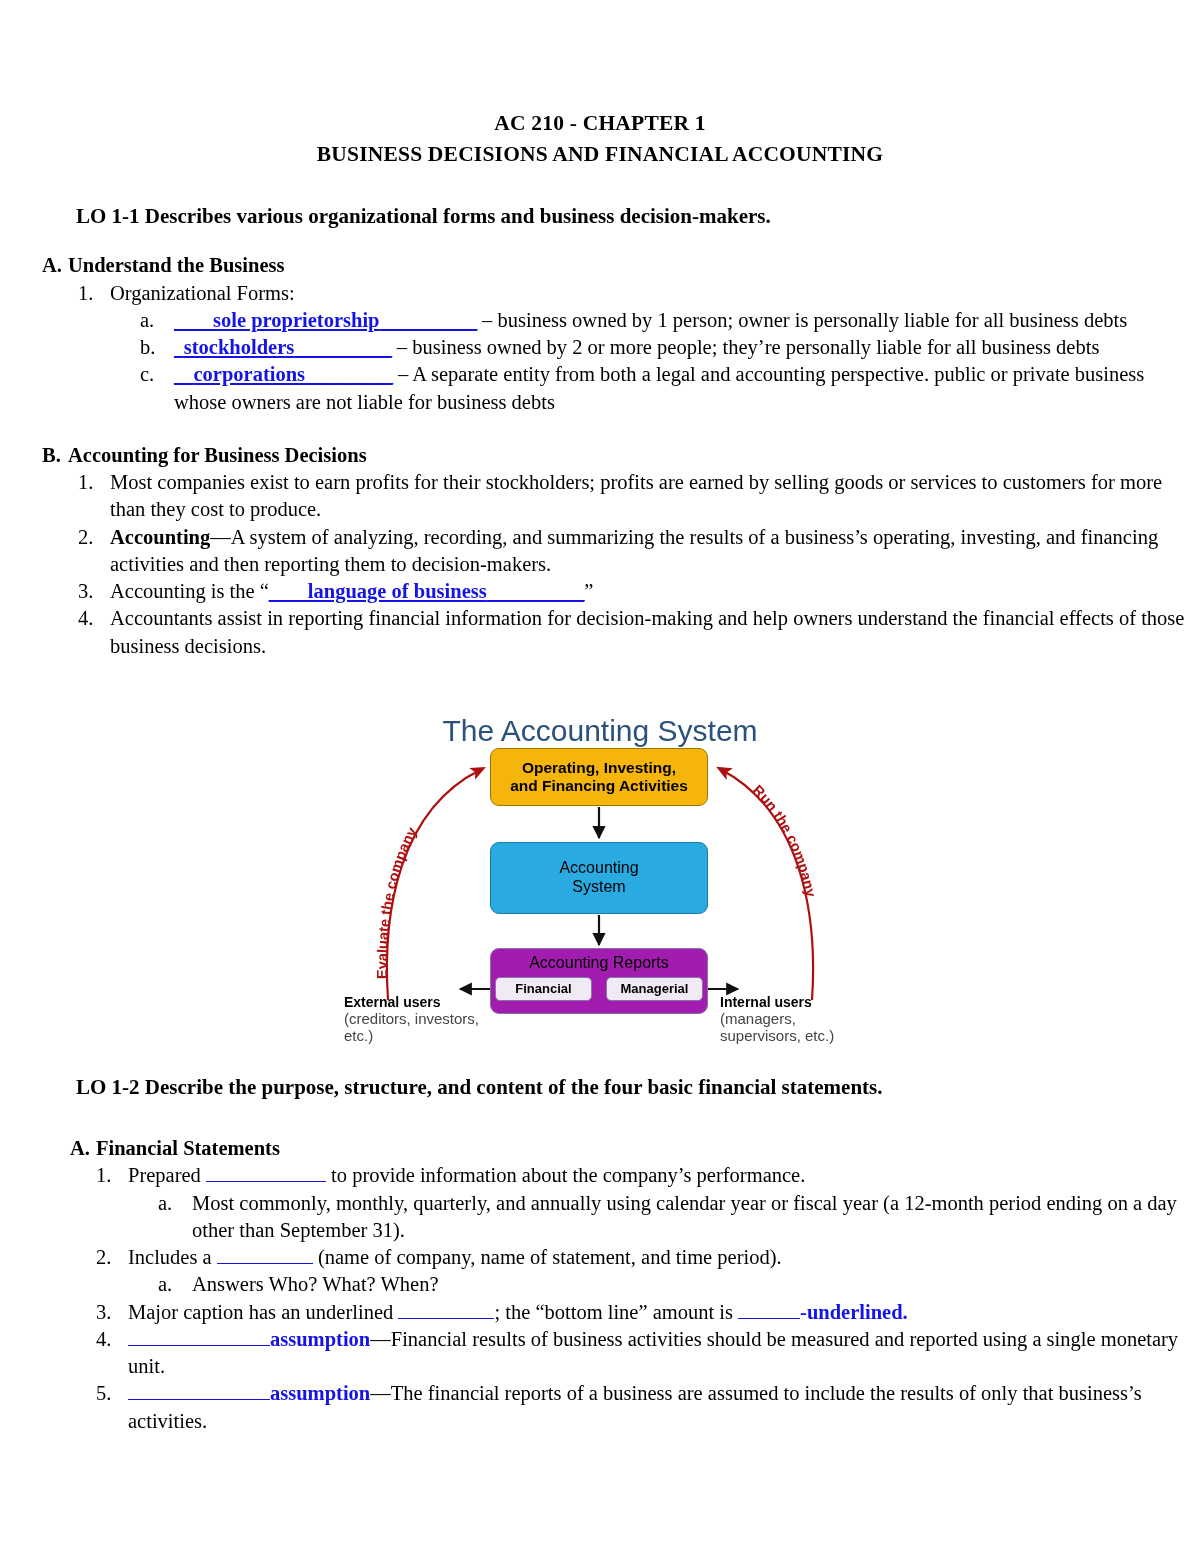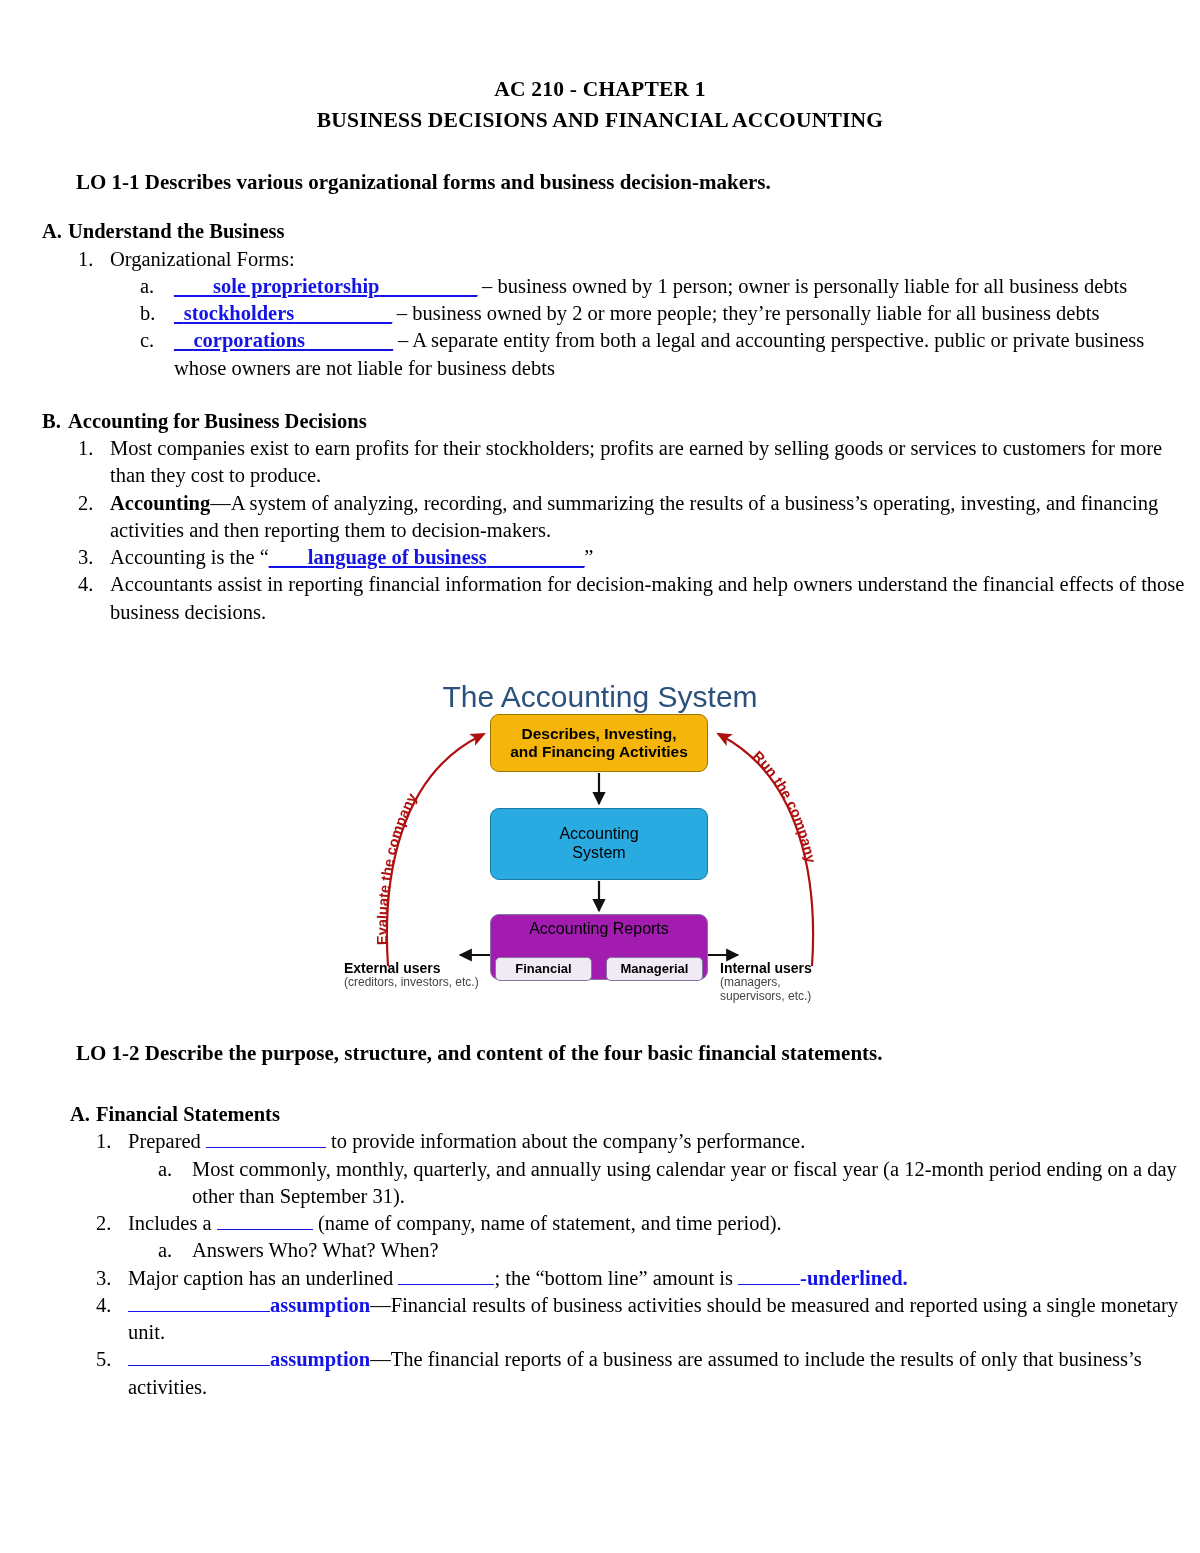--- a/index.html
+++ b/index.html
@@ -24,21 +24,21 @@
   }
 
   
   .doc-title {
     text-align: center;
     font-size: 21.5px;
     font-weight: bold;
     line-height: 1.42;
     letter-spacing: 0.2px;
     margin: 0;
-    padding-top: 74px;
+    padding-top: 108px;
   }
   .doc-title .line2 { display: block; }
 
   
   .lo-head {
     font-size: 21px;
     font-weight: bold;
     margin: 8px;
     padding-left: 68px;
     line-height: 1.3;
@@ -175,21 +175,21 @@
     border: 1.3px solid #8674a5;
     display: block;
     padding-top: 5px;
     font-size: 16px;
     font-weight: normal;
   }
   .reports-sub {
     display: flex;
     justify-content: center;
     gap: 14px;
-    margin-top: 18px;
+    margin-top: 4px;
     align-items: flex-end;
   }
   .subbox {
     background: #EFEAF3;
     border: 1.2px solid #8674a5;
     border-radius: 5px;
     font-size: 13px;
     font-weight: bold;
     padding: 3px 0 4px 0;
     width: 95px;
@@ -198,21 +198,21 @@
   .user-label {
     position: absolute;
     font-family: "Liberation Sans", "DejaVu Sans", sans-serif;
     font-weight: bold;
     font-size: 14px;
     color: #000;
     line-height: 1.15;
     margin-top: 12px;
   }
   .user-sub {
-    font-size: 12px;
+    font-size: 15px;
     font-weight: normal;
     color: #444;
     display: block;
   }
   .ext-label { left: 14px; top: 282px; width: 138px; text-align: left; }
   .int-label { left: 390px; top: 282px; width: 150px; text-align: left; }
 
   .diag-svg {
     position: absolute;
     left: 0; top: 0;
@@ -330,21 +330,21 @@
       <text class="curve-txt">
         <textPath href="#arcLeftPath" startOffset="8%" id="tpLeft">Evaluate the company</textPath>
       </text>
       <text class="curve-txt">
         <textPath href="#arcRightPath" startOffset="14%" id="tpRight">Run the company</textPath>
       </text>
     </svg>
 
     <div class="dbox box-activities">
       <span>
-        <span>Describes, Investing,</span><br>
+        <span>Operating, Investing,</span><br>
         <span>and Financing Activities</span>
       </span>
     </div>
 
     <div class="dbox box-system">
       <span>
         <span>Accounting</span><br>
         <span>System</span>
       </span>
     </div>

